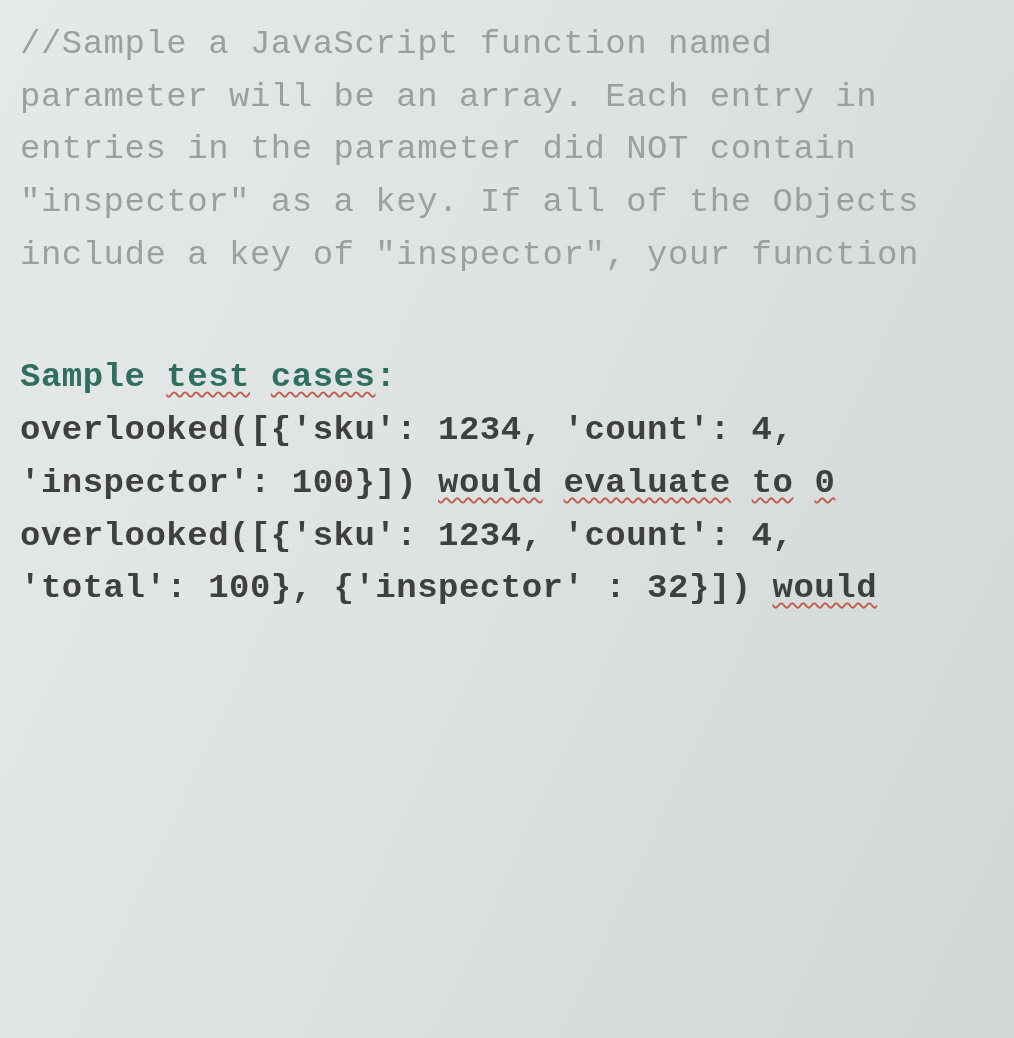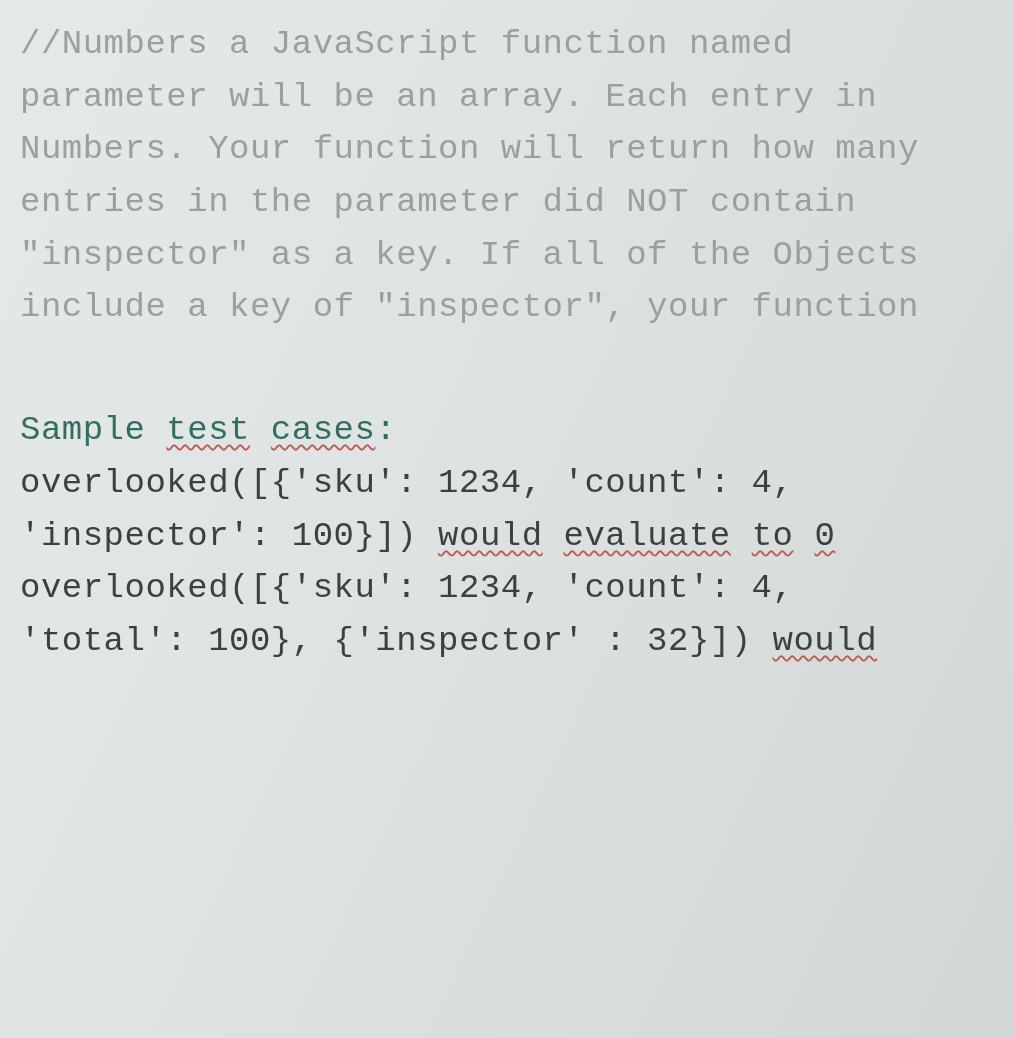--- a/index.html
+++ b/index.html
@@ -27,20 +27,21 @@
     vertical-align: -6px;
     margin-left: 18px;
   }
   .cursor svg { display: block; }
   .gap {
     height: 70px;
   }
   .code {
     color: #3d3f40;
     letter-spacing: 0.5px;
+    font-weight: bold;
   }
   .header {
     color: #2f6f5f;
   }
   .squig {
     text-decoration-line: underline;
     text-decoration-style: wavy;
     text-decoration-color: #c05a4a;
     text-decoration-thickness: 2px;
     text-underline-offset: 5px;
@@ -50,23 +51,22 @@
     border-right: 2px solid #2d2f30;
     height: 1.2em;
     vertical-align: -6px;
     margin-left: 1px;
   }
 </style>
 </head>
 <body>
 
 <div class="comment">
-  <div>//Numbers a JavaScript function named</div>
+  <div>//Sample a JavaScript function named</div>
   <div>parameter will be an array. Each entry in</div>
-  <div>Numbers. Your function will return how many</div>
   <div>entries in the parameter did NOT contain</div>
   <div>"inspector" as a key. If all of the Objects</div>
   <div>include a key of "inspector", your function</div>
 </div>
 
 <div class="gap"></div>
 
 <div class="code">
   <div>
     <span class="header">Sample </span><span class="header squig">test</span><span class="header"> </span><span class="header squig">cases</span><span class="header">:</span>

